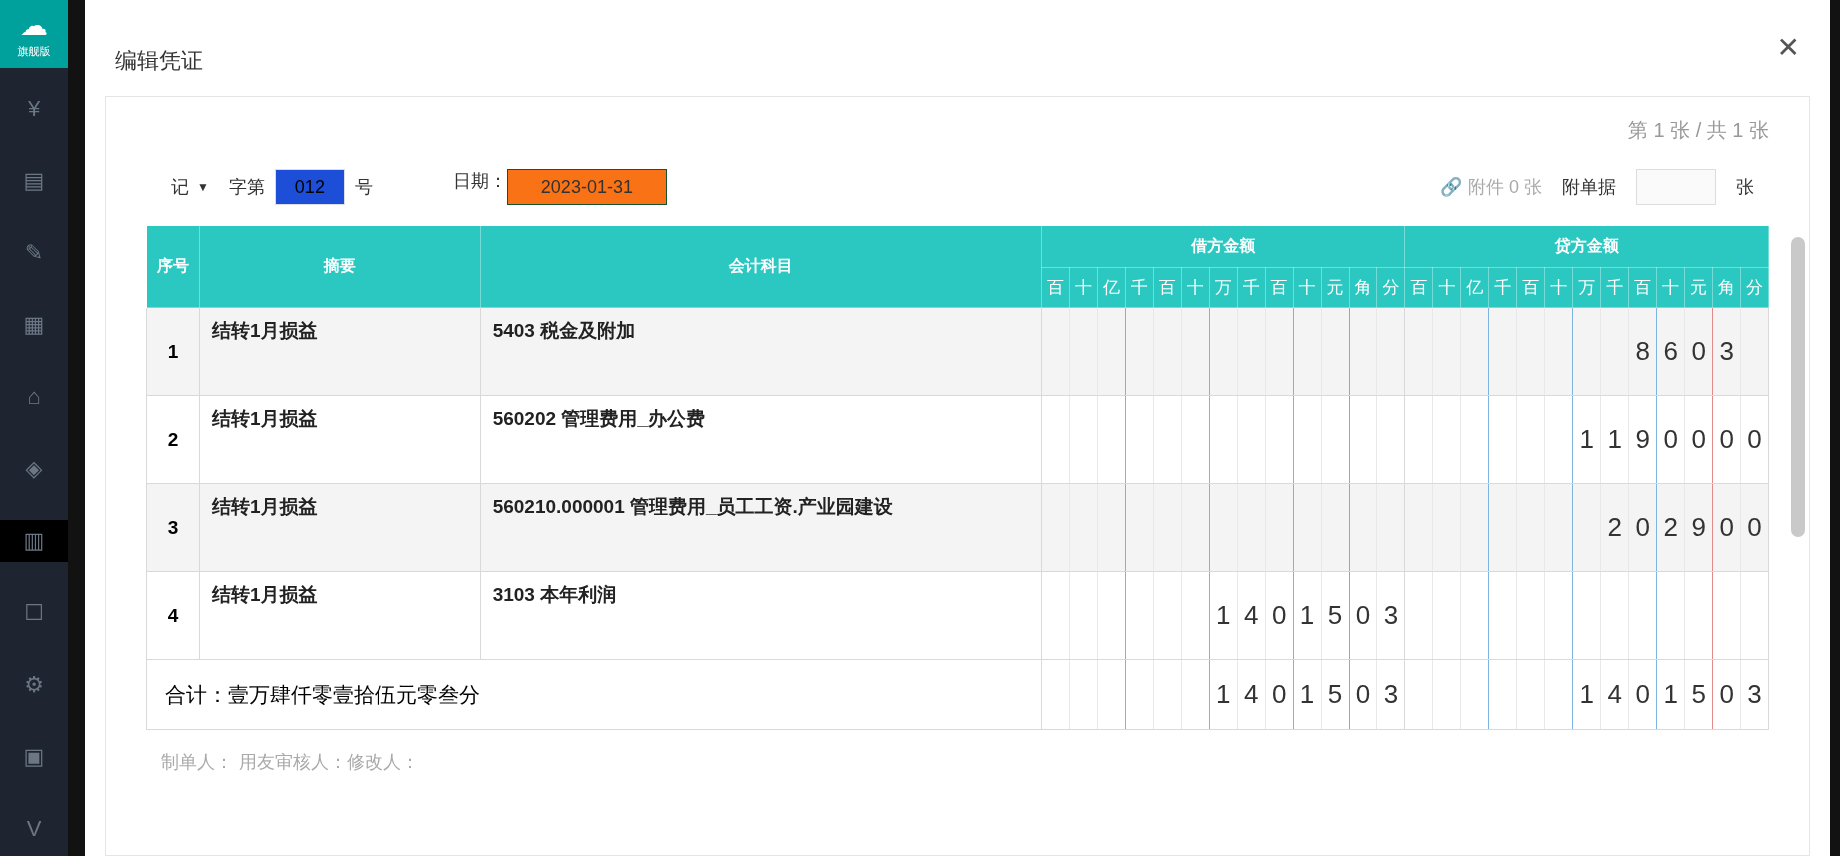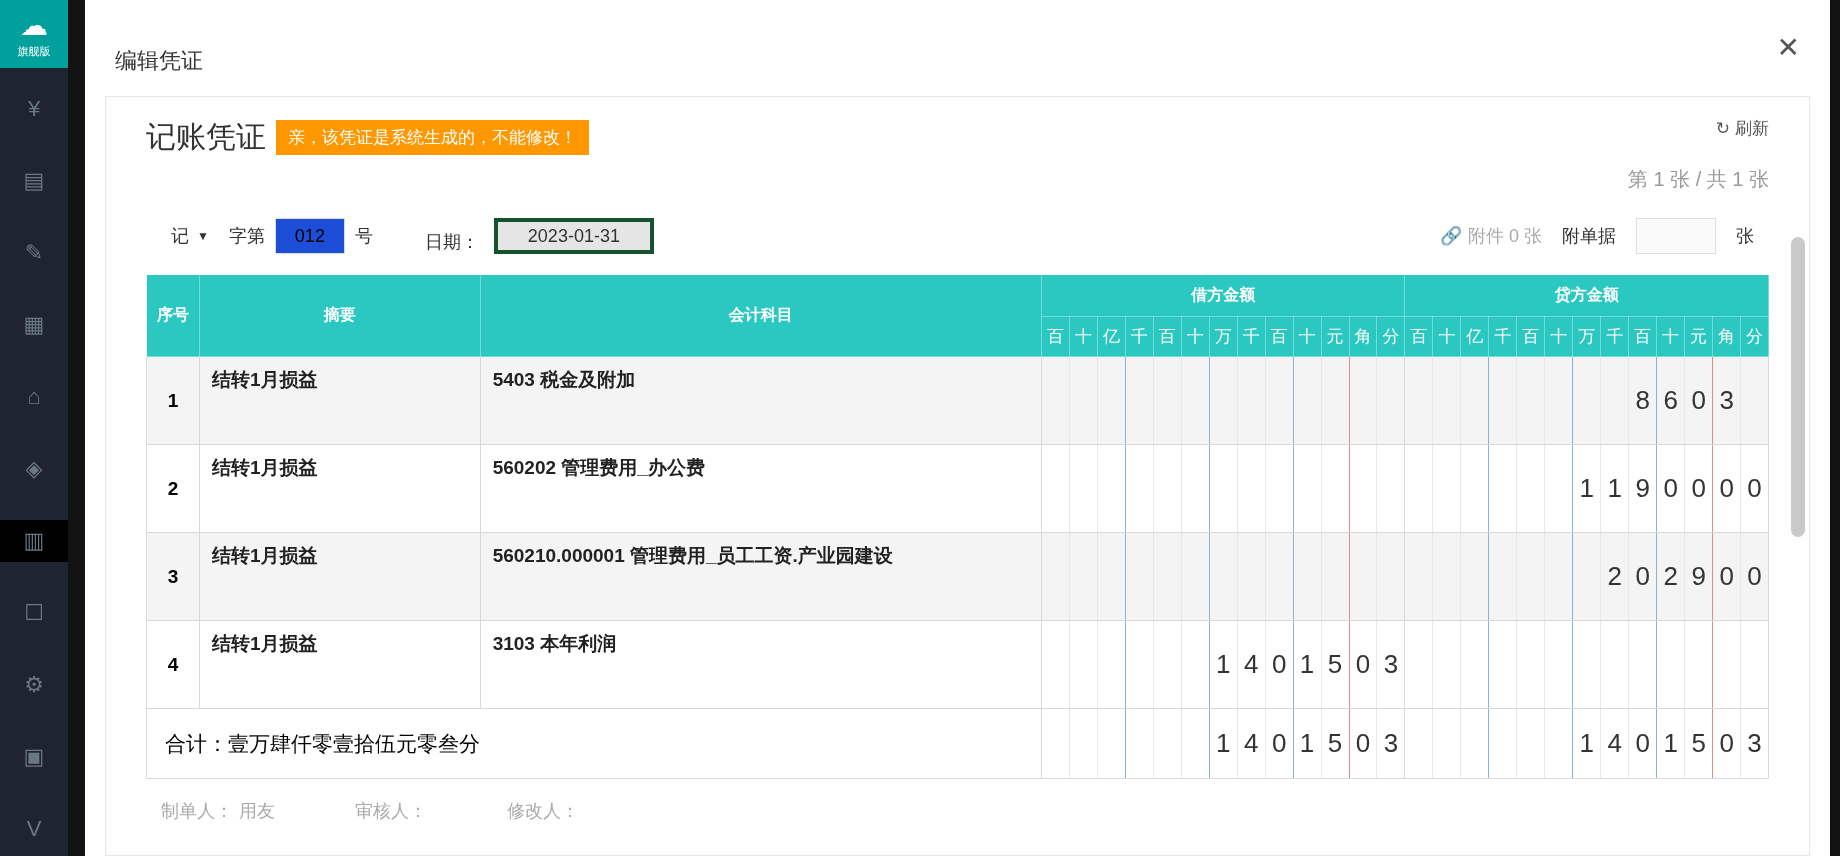--- a/index.html
+++ b/index.html
@@ -22,40 +22,40 @@
 .title-group { display: flex; align-items: center; gap: 10px; }
 .page-title { font-size: 30px; color: #333; font-weight: 500; }
 .warning-tag { background: #ff9800; color: #fff; padding: 6px 12px; font-size: 17px; }
 .refresh-btn { color: #555; font-size: 17px; cursor: pointer; display: flex; align-items: center; gap: 5px; }
 .pager-row { text-align: right; color: #999; font-size: 20px; margin-bottom: 25px; }
 .meta-row { display: flex; align-items: center; padding: 0 15px 20px 15px; font-size: 18px; color: #333; }
 .meta-left { display: flex; align-items: center; gap: 10px; }
 .select-like { display: flex; align-items: center; gap: 8px; padding: 4px 10px; cursor: pointer; }
 .caret-down { font-size: 12px; }
 .num-input { width: 70px; height: 36px; border: 1px solid #ddd; text-align: center; font-size: 18px; background: #1d4ed8; }
-.meta-mid { margin-left: 52px; display: flex; align-items: flex-end; gap: 15px; }
-.date-input { width: 160px; height: 36px; border: 4px solid #14532d; text-align: center; font-size: 18px; background: #e5e5e5; color: #333; }
+.meta-mid { margin-left: 80px; display: flex; align-items: flex-start; }
+.date-input { width: 160px; height: 36px; border: 1px solid #14532d; text-align: center; font-size: 18px; background: #f97316; color: #333; }
 .meta-right { margin-left: auto; display: flex; align-items: center; gap: 20px; color: #aaa; }
 .attach-link { display: flex; align-items: center; gap: 5px; cursor: pointer; }
 .attach-num-input { width: 80px; height: 36px; border: 1px solid #ddd; background: #fafafa; }
 .meta-right .lbl { color: #333; }
 .voucher-table { width: 100%; border-collapse: collapse; table-layout: fixed; }
 .voucher-table th { background: #2bc8c1; border: 1px solid rgba(255,255,255,0.35); color: #fff; font-weight: 600; font-size: 16px; padding: 10px 4px; text-align: center; }
 .voucher-table th.sub { font-size: 17px; padding: 8px 0; font-weight: 500; }
 .voucher-table td { border: 1px solid #d9d9d9; vertical-align: top; padding: 0; height: 88px; font-size: 19px; }
 .voucher-table td.seq { text-align: center; vertical-align: middle; font-weight: 600; }
 .voucher-table td.txt { padding: 10px 12px; font-weight: 600; color: #222; }
 .amount-grid { display: flex; height: 100%; }
 .amount-grid .digit { flex: 1; border-right: 1px solid #e8e8e8; display: flex; align-items: center; justify-content: center; font-size: 26px; color: #333; font-family: Arial, sans-serif; }
 .amount-grid .digit:last-child { border-right: none; }
 .digit.b-blue { border-right-color: #7fb3e0; }
 .digit.b-red  { border-right-color: #e28a8a; }
 .total-row td { height: 70px; }
 .total-label { padding: 0 18px; font-size: 21px; font-weight: 400; display: flex; align-items: center; height: 100%; }
-.footer-row { display: flex; gap: 80px; padding: 20px 15px 0 15px; color: #aaa; font-size: 18px; }
+.footer-row { display: flex; padding: 20px 15px 0 15px; color: #aaa; font-size: 18px; }
 .footer-row .val { color: #aaa; margin-left: 6px; }
 .scrollbar-fake { position: absolute; right: 4px; top: 140px; width: 14px; height: 300px; background: #c9c9c9; border-radius: 7px; }
 tr.row-even { background: #f4f4f4; }
 col.seq-col { width: 50px; }
 col.summary-col { width: 265px; }
 col.account-col { width: 530px; }
 col.digit-col { width: 26.4px; }
 </style>
 </head>
 <body>
@@ -85,30 +85,20 @@
 <div class="modal">
   <div class="modal-header">
     <div class="modal-title">编辑凭证</div>
     <div class="close-btn">✕</div>
   </div>
 
   <div class="content-wrap">
     <div class="scrollbar-fake"></div>
     <div class="content-inner">
 
-      <div class="top-row">
-        <div class="title-group">
-          <div class="page-title">记账凭证</div>
-          <div class="warning-tag">亲，该凭证是系统生成的，不能修改！</div>
-        </div>
-        <div class="refresh-btn">
-          <span>↻</span>
-          <span>刷新</span>
-        </div>
-      </div>
 
       <div class="pager-row">第 1 张 / 共 1 张</div>
 
       <div class="meta-row">
         <div class="meta-left">
           <div class="select-like">
             <span>记</span>
             <span class="caret-down">▼</span>
           </div>
           <span>字第</span>

